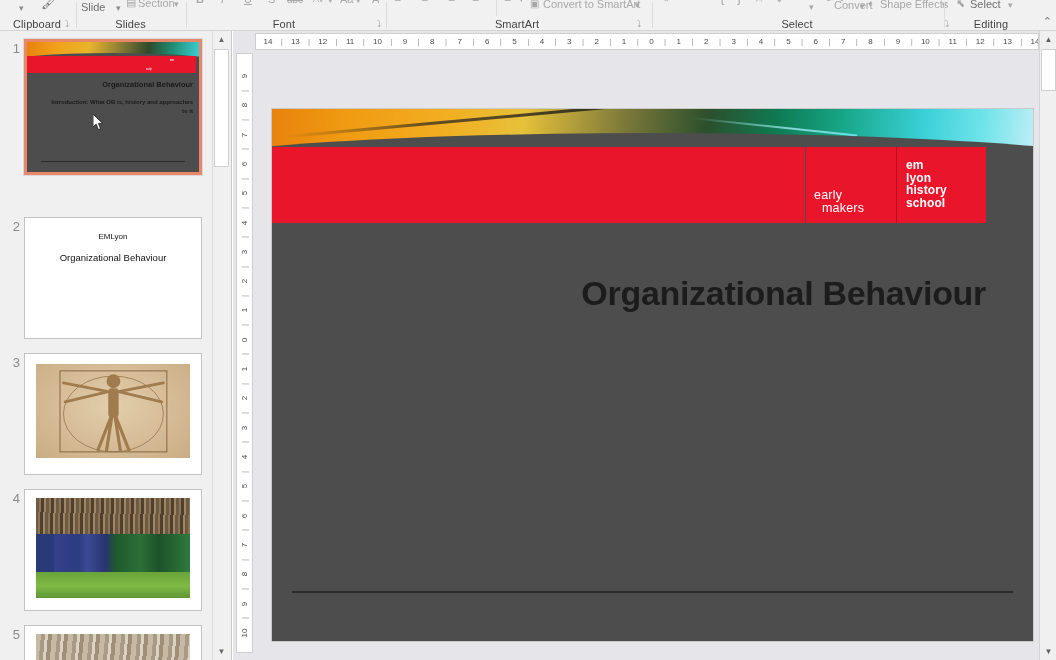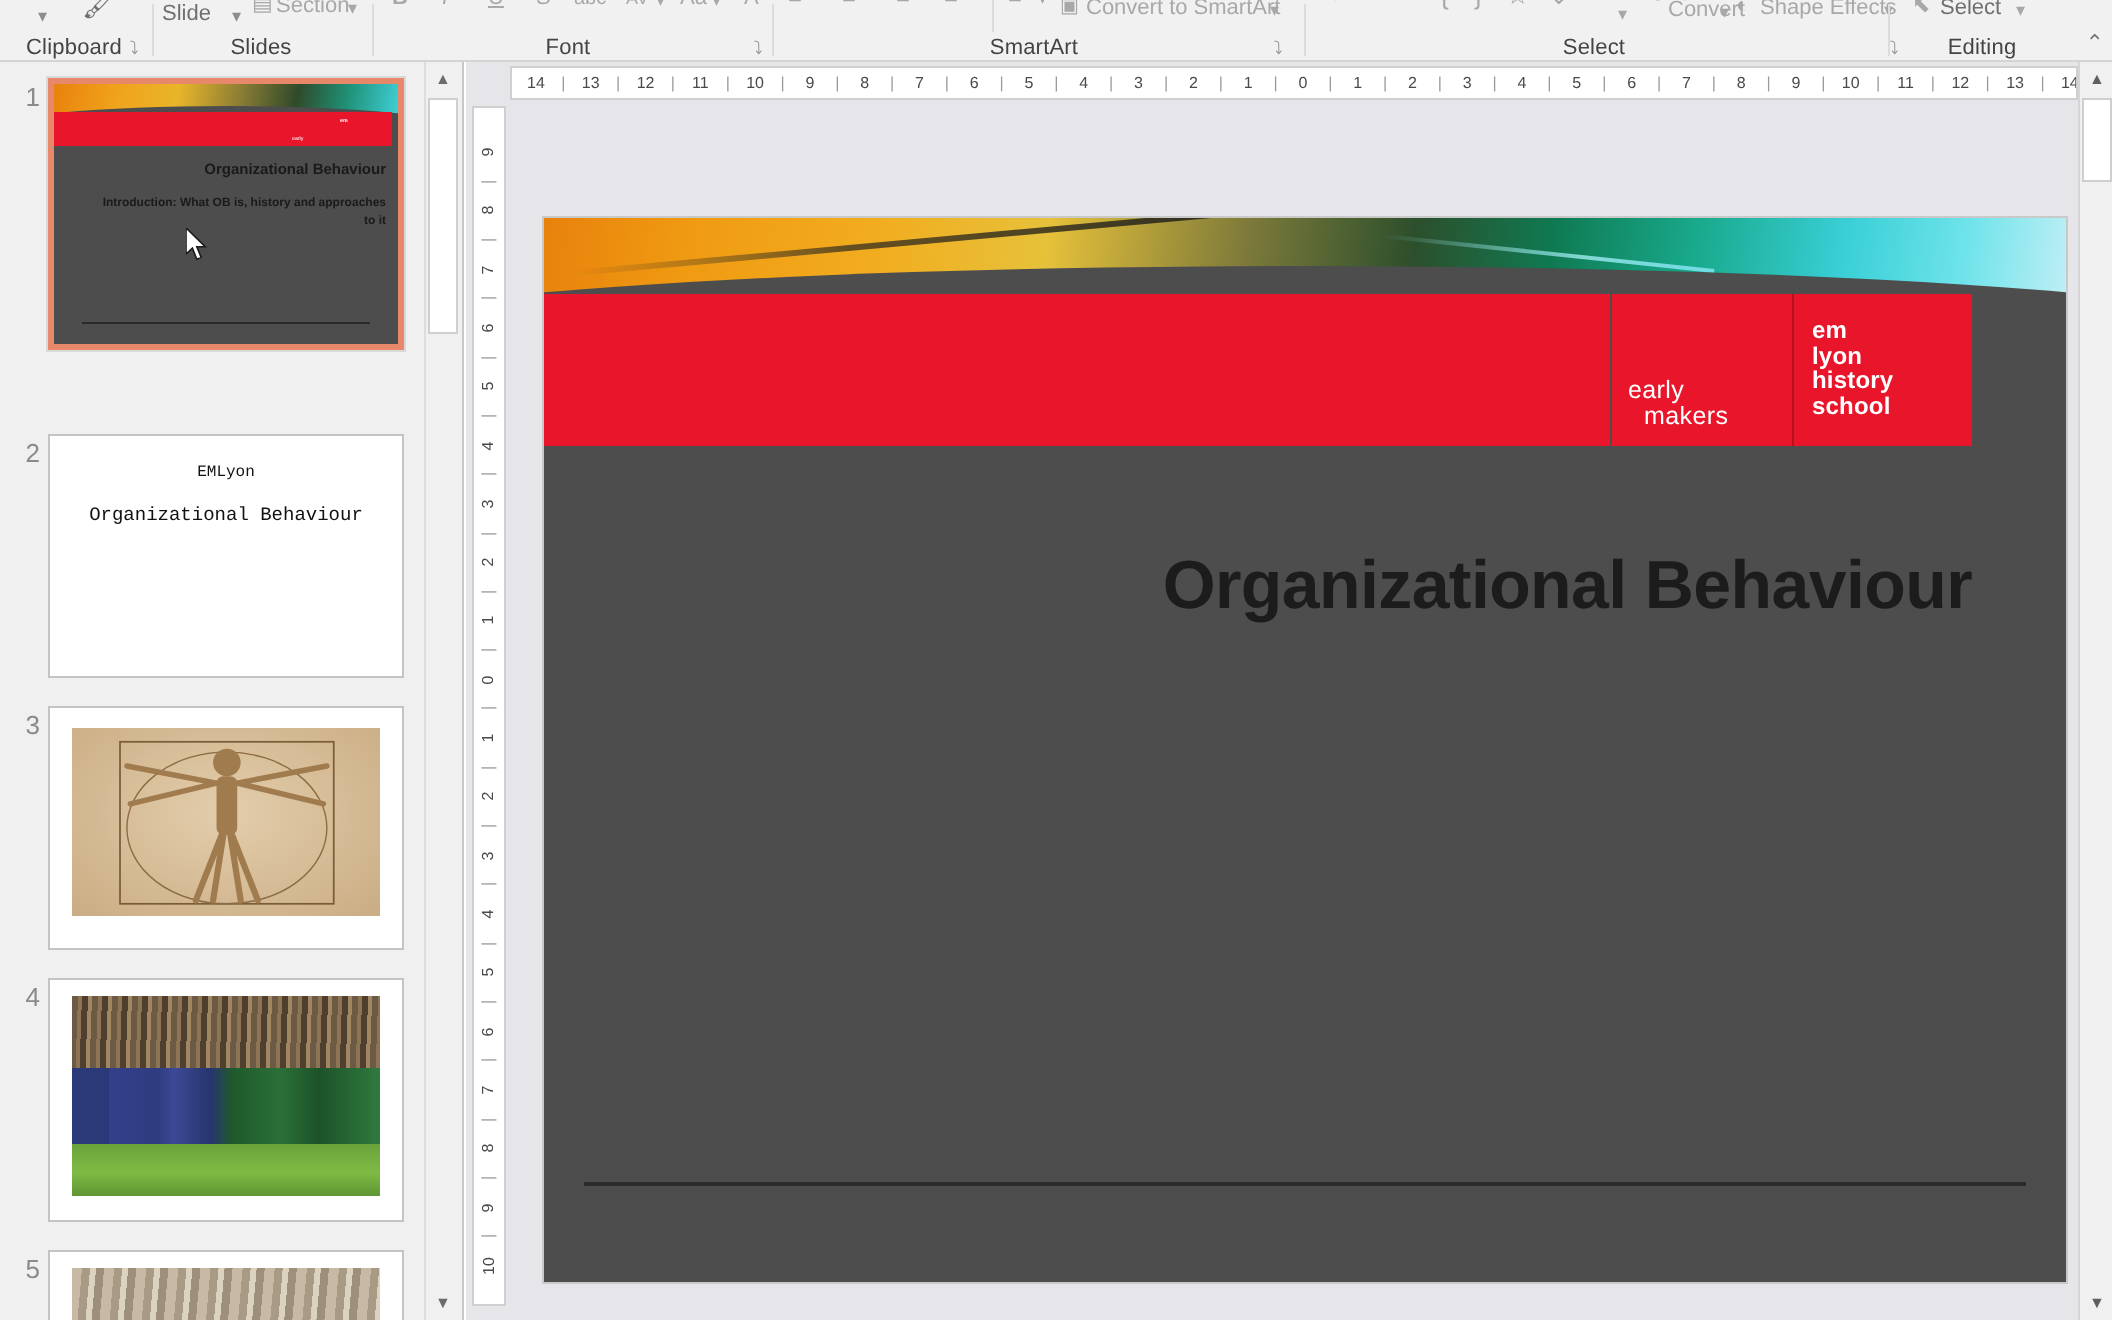--- a/index.html
+++ b/index.html
@@ -101,21 +101,21 @@
   }
   .mini1-line {
     position: absolute; left: 8%; right: 8%; bottom: 10px; height: 1px; background: #2a2a2a;
   }
   .mini-cursor {
     position: absolute; width: 12px; height: 18px; pointer-events: none;
   }
 
   
   .mini2 { position: absolute; inset: 0; background: #fff;
-    font-family: Liberation Mono, monospace; color: #111; }
+    font-family: Liberation Sans, sans-serif; color: #111; }
   .mini2 .l1 { position: absolute; top: 12%; width: 100%; text-align: center; font-size: 8px; }
   .mini2 .l2 { position: absolute; top: 28%; width: 100%; text-align: center; font-size: 9.5px; }
   .mini2 .l3 { position: absolute; bottom: 8%; left: 8%; right: 8%;
     text-align: center; font-size: 7.5px; font-weight: bold; line-height: 11px; }
 
   
   .mini3 { position: absolute; inset: 0; background: #fff; }
   .mini3-img { position: absolute; left: 6%; top: 8%; width: 88%; height: 79%;
     background: radial-gradient(ellipse at 50% 45%, #e3cdab 0%, #d8bf9a 45%, #c9ac83 100%); }
 

